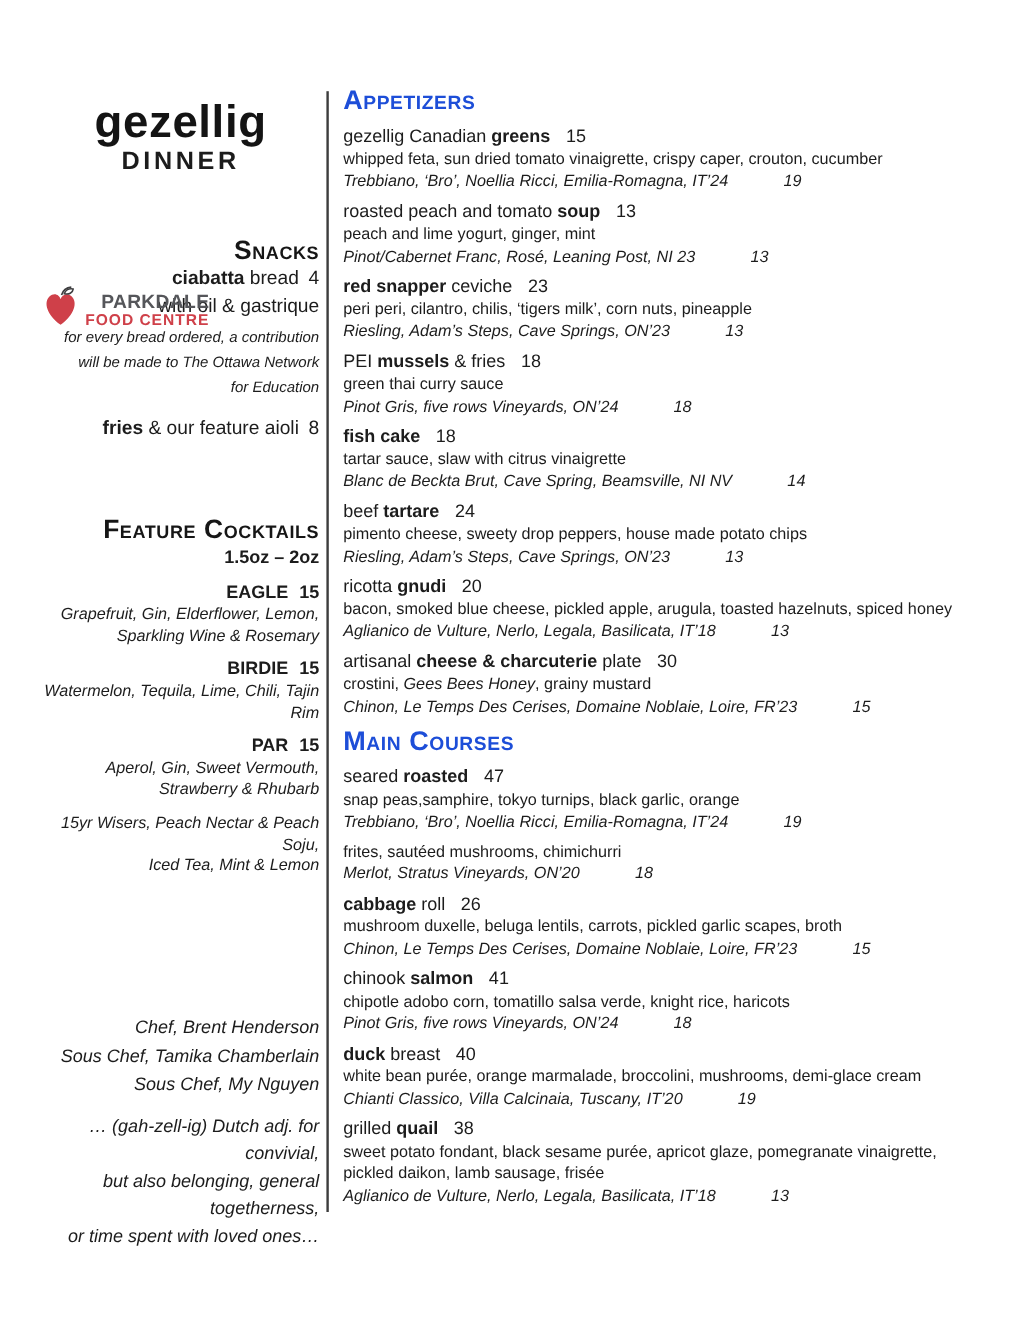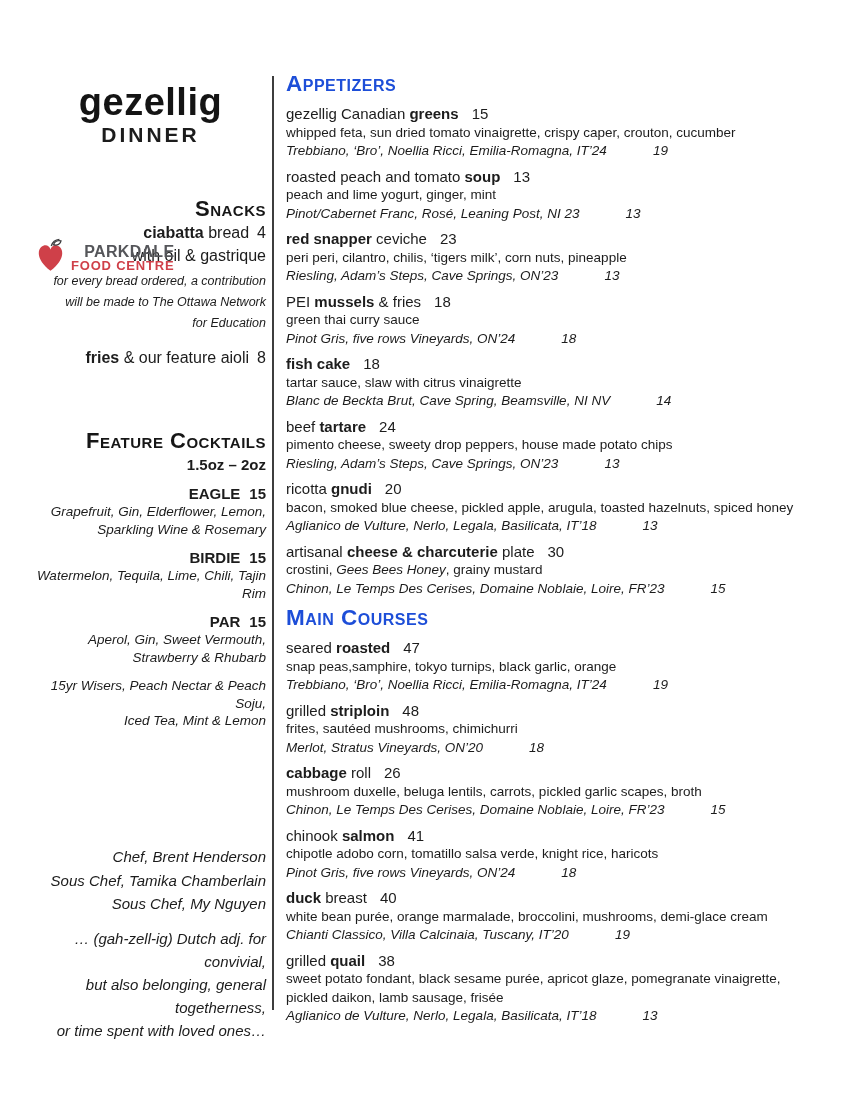--- a/index.html
+++ b/index.html
@@ -178,21 +178,20 @@
       </div>
     </div>
     <div class="menu-section">
       <div class="menu-section-heading">Main Courses</div>
       <div class="menu-item">
         <div class="item-title"><span>seared </span><span class="b">roasted</span><span class="item-price">47</span></div>
         <div class="item-desc"><span>snap peas,samphire, tokyo turnips, black garlic, orange</span></div>
         <div class="item-wine"><span>Trebbiano, ‘Bro’, Noellia Ricci, Emilia-Romagna, IT’24</span><span class="wine-price">19</span></div>
       </div>
       <div class="menu-item">
-        <div class="item-title"><span>grilled </span><span class="b">striploin</span><span class="item-price">48</span></div>
         <div class="item-desc"><span>frites, sautéed mushrooms, chimichurri</span></div>
         <div class="item-wine"><span>Merlot, Stratus Vineyards, ON’20</span><span class="wine-price">18</span></div>
       </div>
       <div class="menu-item">
         <div class="item-title"><span class="b">cabbage</span><span> roll</span><span class="item-price">26</span></div>
         <div class="item-desc"><span>mushroom duxelle, beluga lentils, carrots, pickled garlic scapes, broth</span></div>
         <div class="item-wine"><span>Chinon, Le Temps Des Cerises, Domaine Noblaie, Loire, FR’23</span><span class="wine-price">15</span></div>
       </div>
       <div class="menu-item">
         <div class="item-title"><span>chinook </span><span class="b">salmon</span><span class="item-price">41</span></div>

